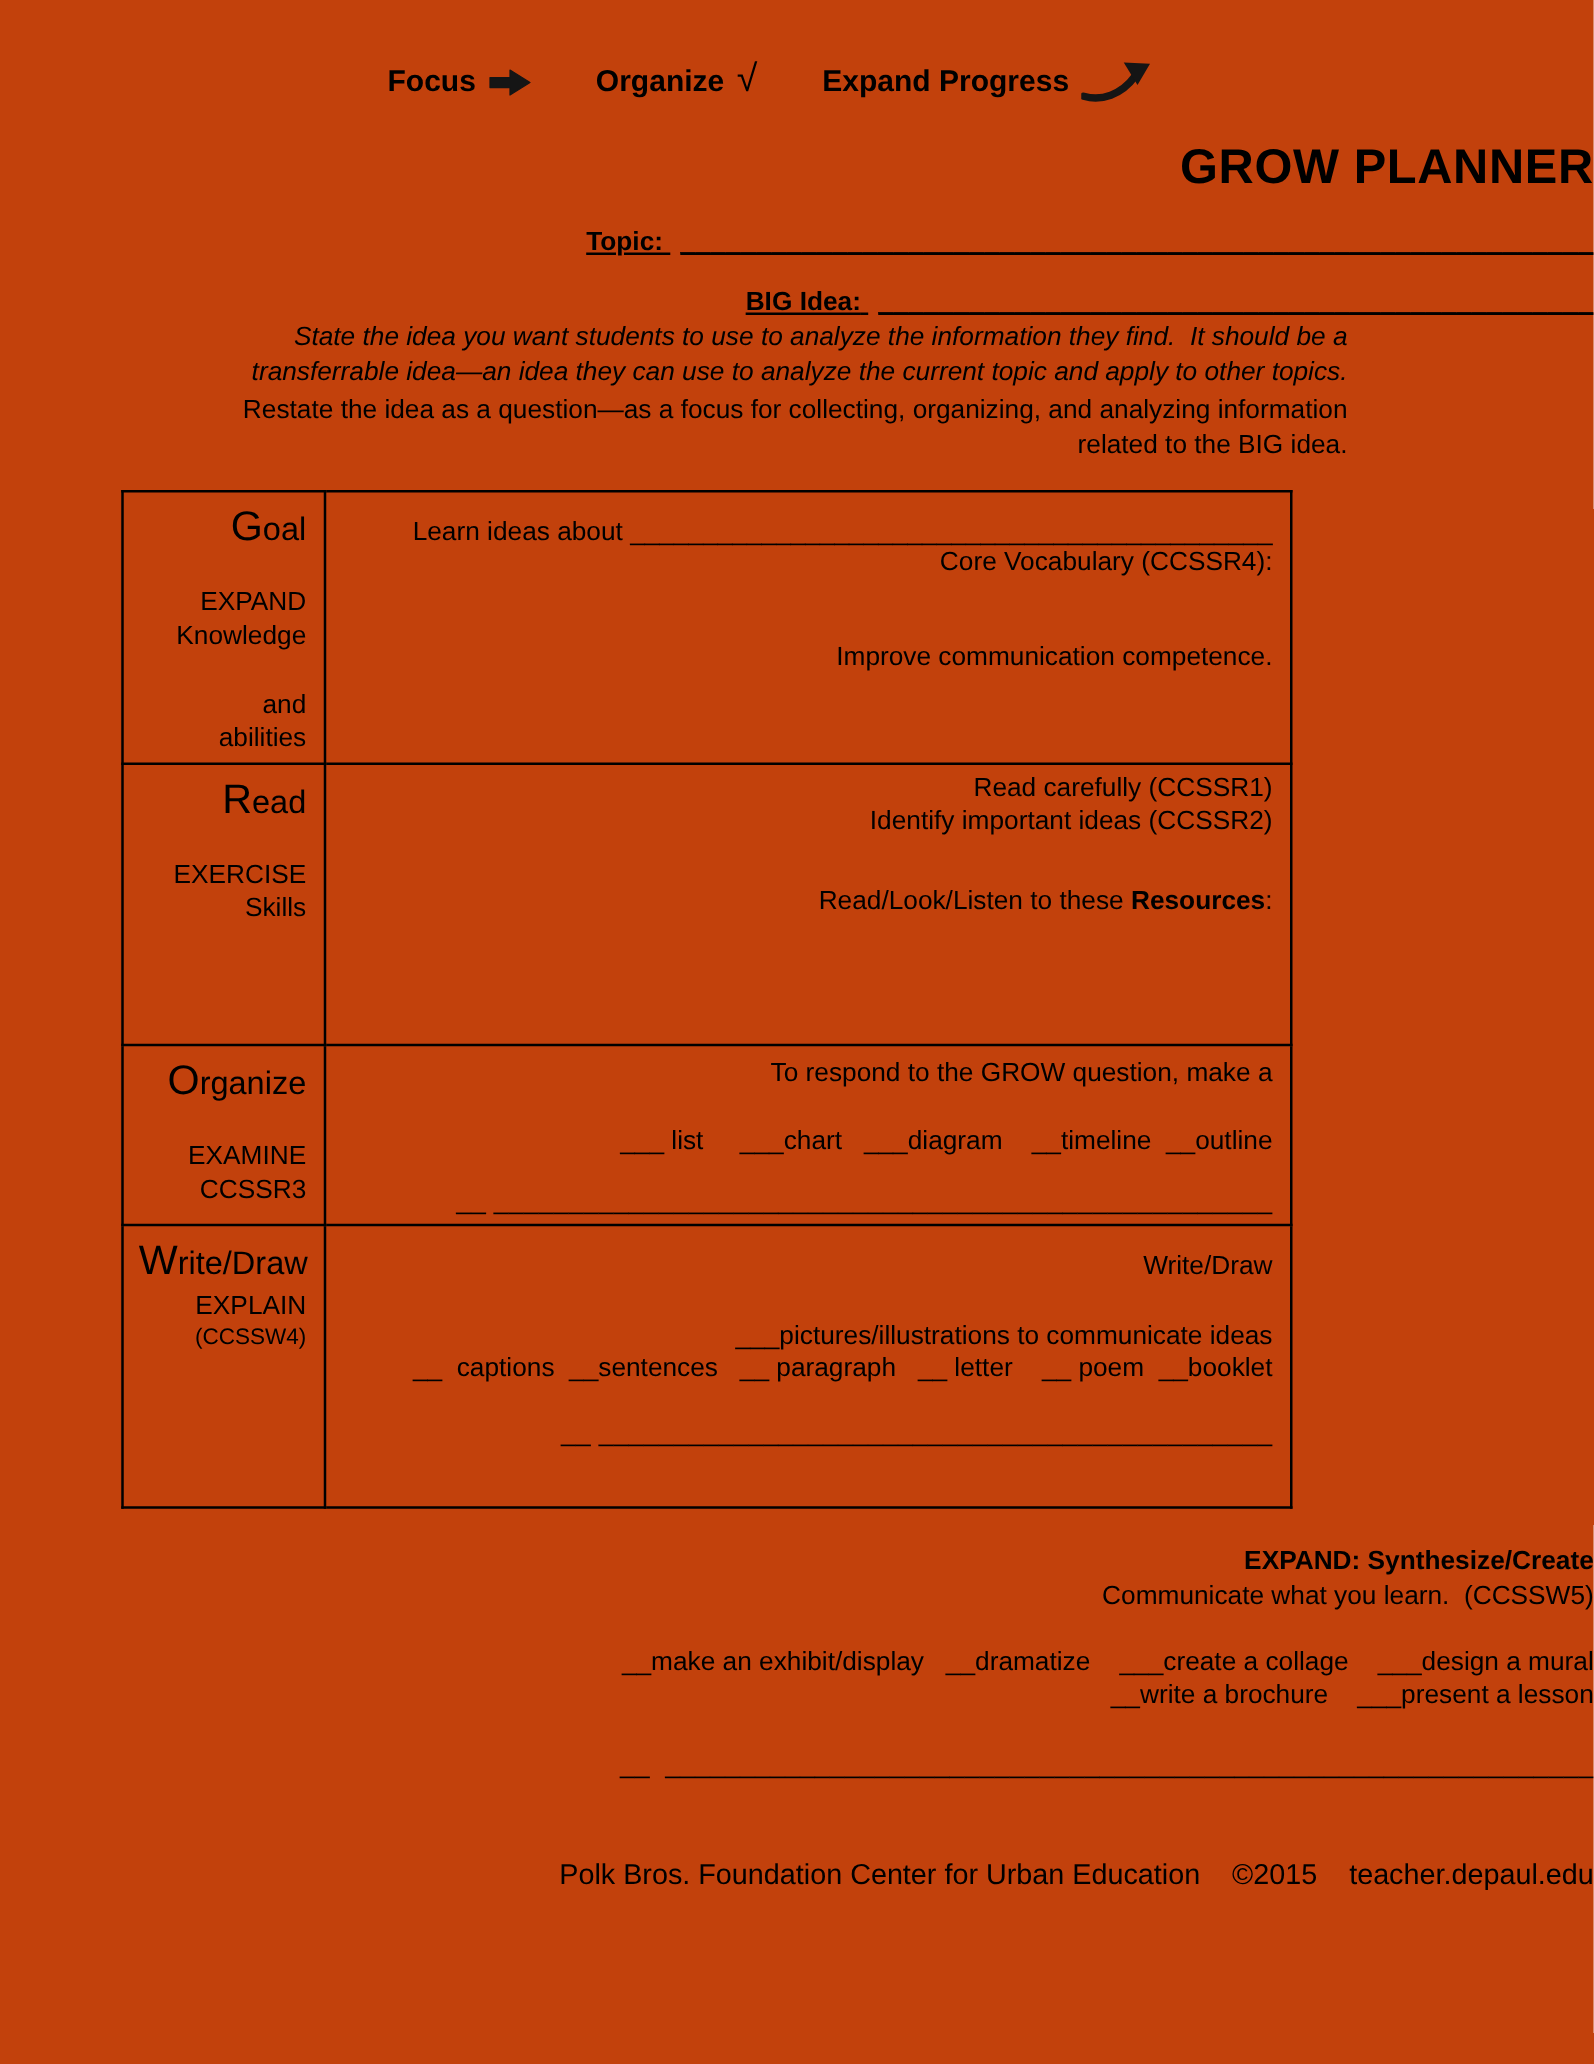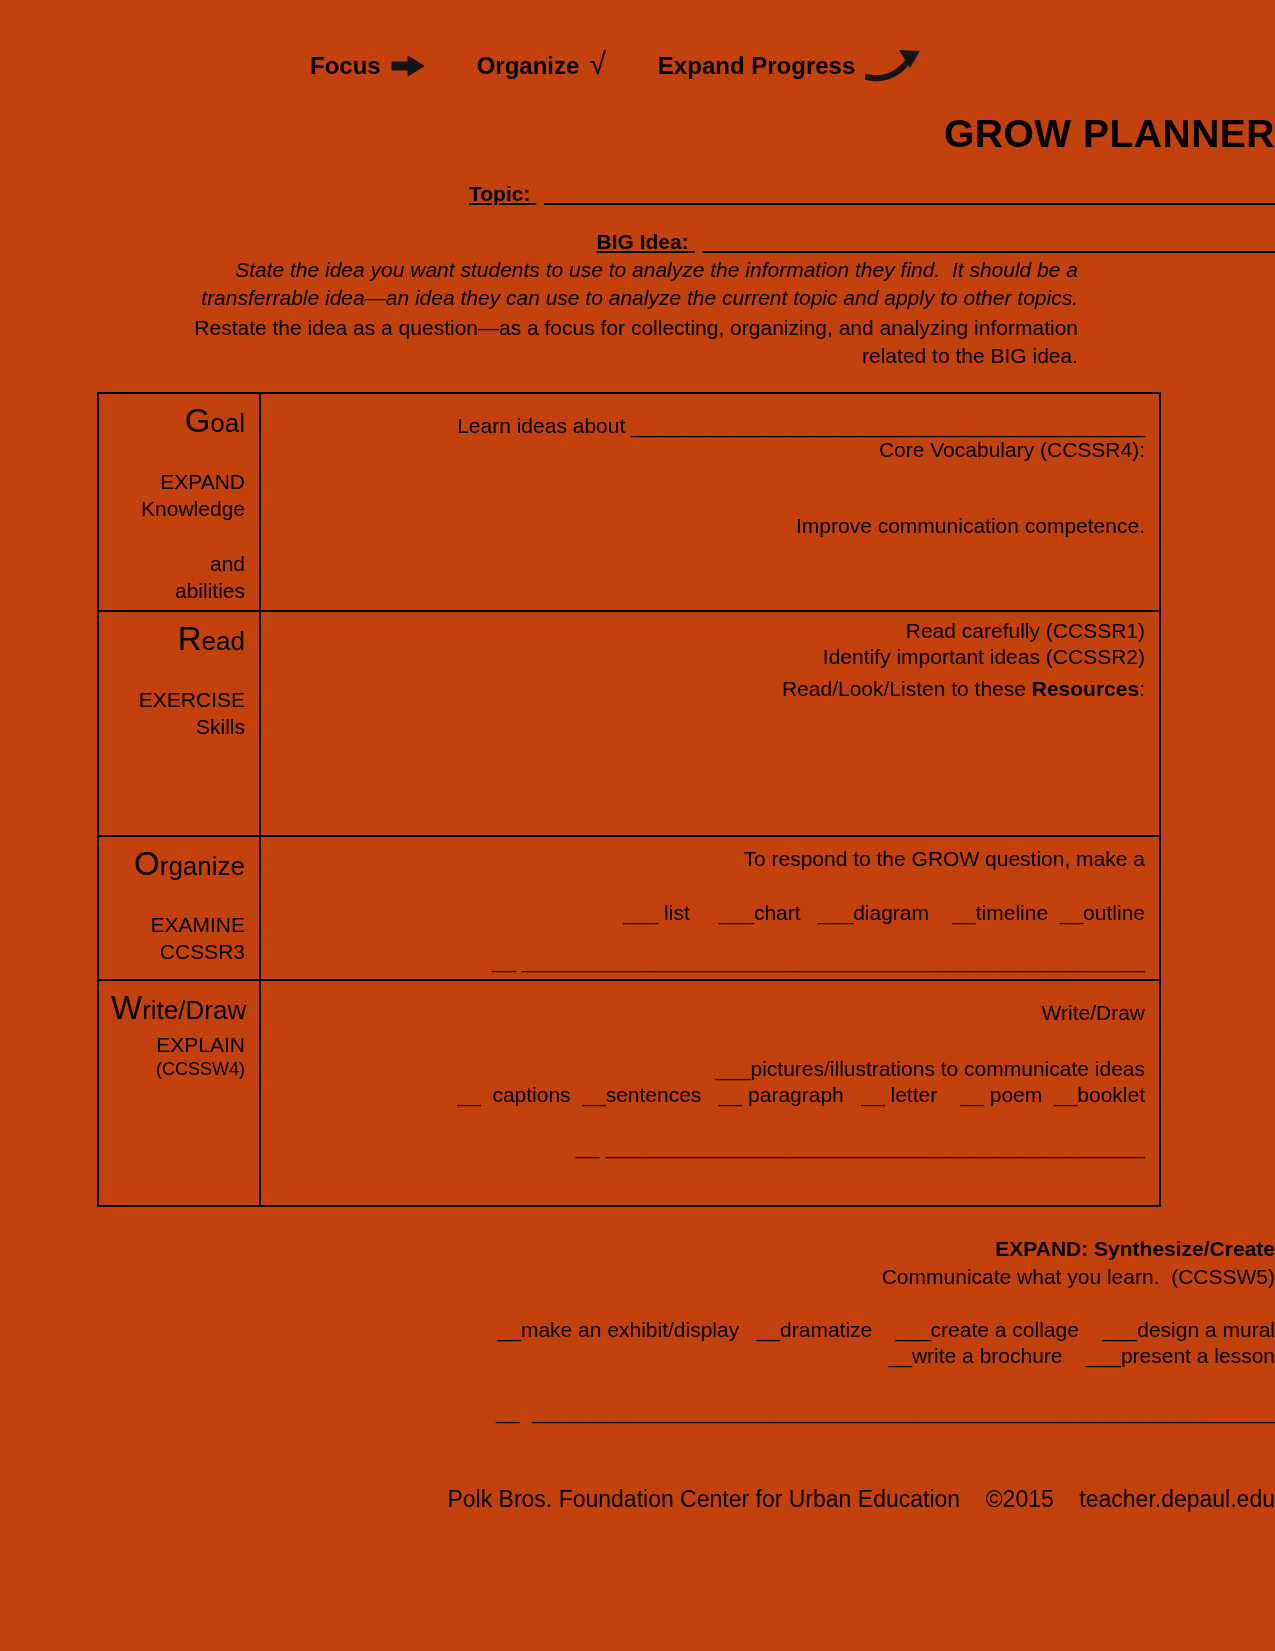--- a/index.html
+++ b/index.html
@@ -41,21 +41,21 @@
 
   .labelrow { margin: 26px 0 0 143px; text-decoration: underline; }
   .labelrow .line { margin-left: 8px; letter-spacing: 0.5px; }
   .desc { margin: 2px 0 0 143px; width: 935px; line-height: 1.33; }
   .italic { font-style: italic; }
 
   
   table.planner {
     border-collapse: collapse;
     table-layout: fixed;
-    width: 1064px;
+    width: 937px;
     margin: 22px 0 0 97px;
   }
   table.planner col.c1 { width: 162px; }
   table.planner td {
     border: 2px solid #000000;
     vertical-align: top;
     padding: 6px 14px 6px 12px;
   }
   tr.r-goal  { height: 186px; }
   tr.r-read  { height: 225px; }
@@ -66,21 +66,21 @@
   .side-head .initial { font-size: 33px; }
   .side-text { margin-top: 28px; line-height: 1.3; }
   .side-text-w { margin-top: 4px; line-height: 1.3; }
   .side-small { font-size: 18px; line-height: 1.3; }
 
   .g1 { margin-top: 14px; }
   .g2 { }
   .g3 { margin-top: 52px; }
 
   .tight { line-height: 1.22; }
-  .r3 { margin-top: 8px; }
+  .r3 { margin-top: 40px; }
 
   .o1 { margin-top: 4px; }
   .o2 { margin-top: 30px; }
   .o3 { margin-top: 24px; letter-spacing: 0.3px; }
 
   .w1 { margin-top: 14px; }
   .w2 { margin-top: 32px; }
   .w3 { margin-top: 2px; }
   .w4 { margin-top: 28px; letter-spacing: 0.3px; }
 

